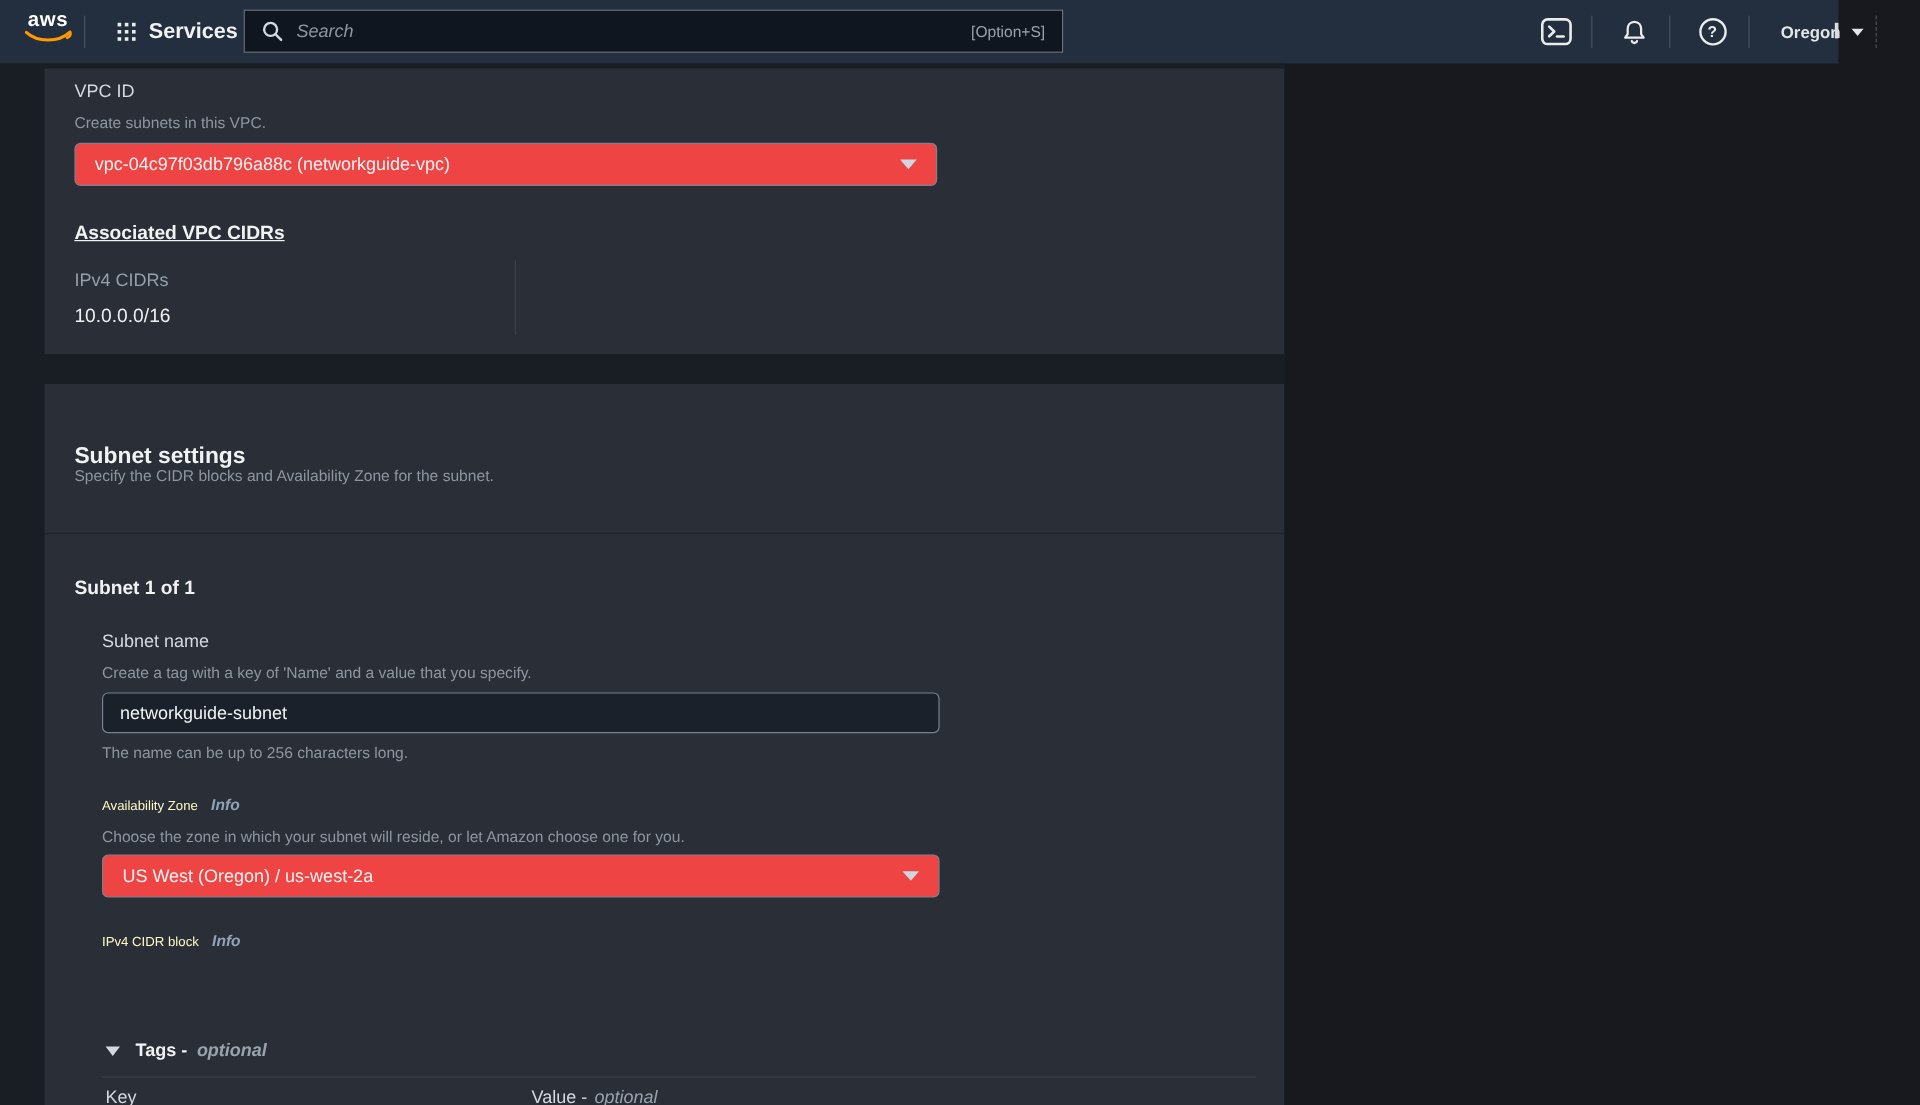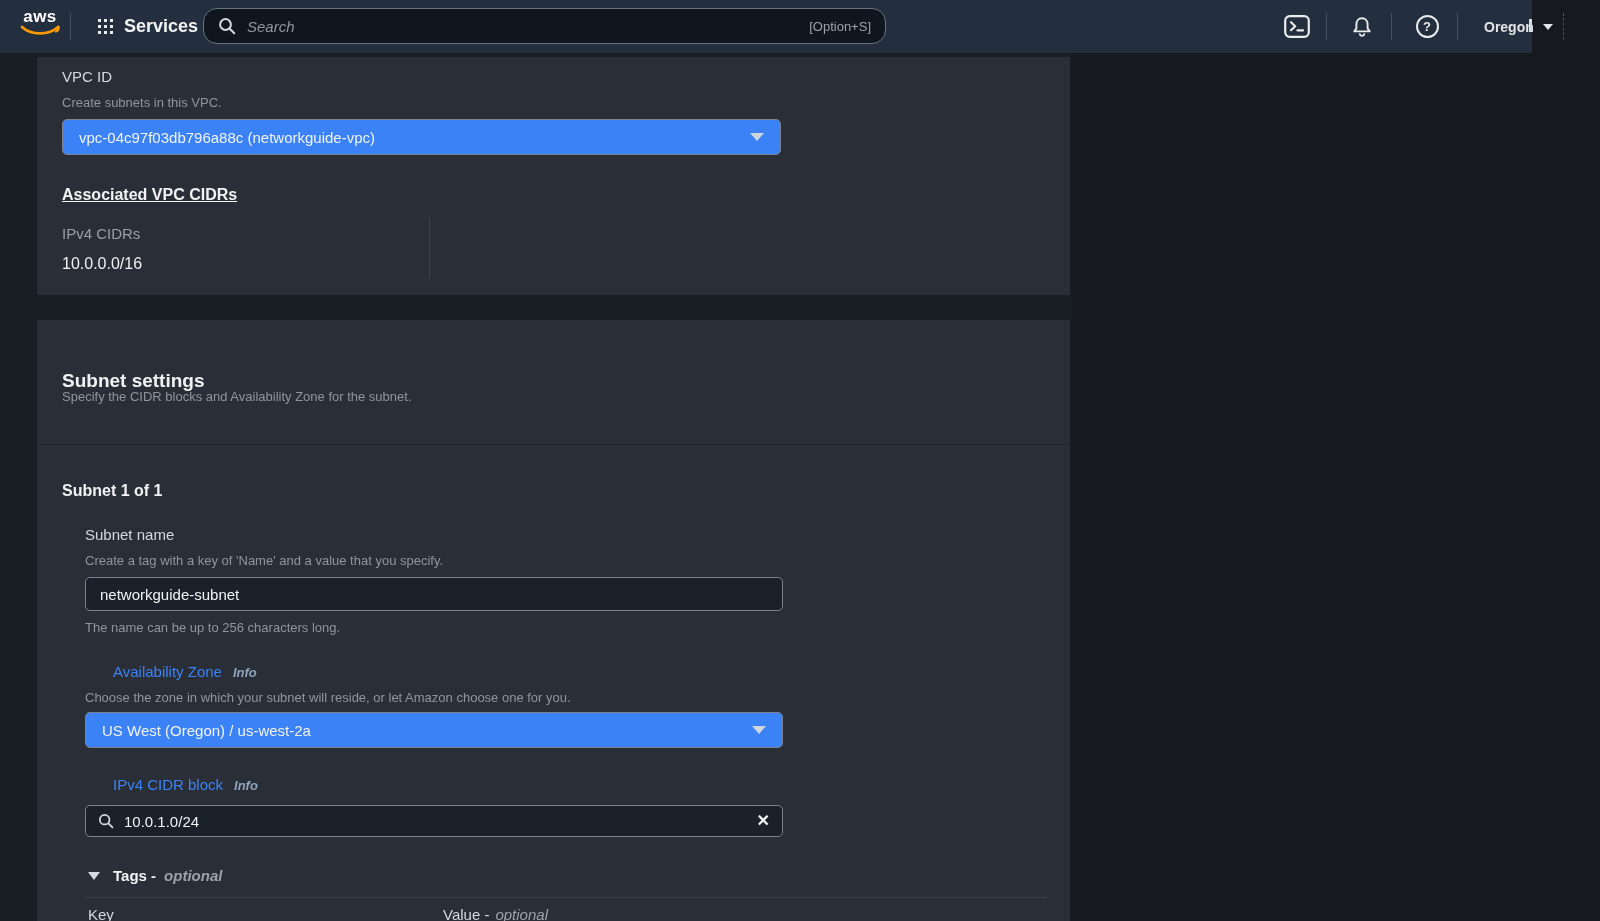--- a/index.html
+++ b/index.html
@@ -15,21 +15,21 @@
   .aws-logo{position:absolute;left:16px;top:8px;width:48px;height:38px;display:flex;flex-direction:column;align-items:center;cursor:pointer;}
   .aws-text{font-size:17px;font-weight:bold;color:#ffffff;line-height:1.1;letter-spacing:.5px;}
   .aws-smile{margin-top:-2px;}
   .nav-divider{position:absolute;top:13px;height:27px;width:1px;background:#46525f;}
   .nd1{left:70px}.nd2{left:1326px}.nd3{left:1391px}.nd4{left:1457px}
   .nd5{left:1563px;background:none;border-left:1px dashed #46525f;}
   .services-btn{position:absolute;left:92px;top:0;height:53px;display:flex;align-items:center;gap:11px;background:none;border:none;padding:0 6px;color:#f1f3f3;font-size:18px;font-weight:700;font-family:inherit;cursor:pointer;}
   .grid-icon{position:relative;width:15px;height:15px;}
   .grid-icon::before{content:"";position:absolute;left:0;top:0;width:3px;height:3px;background:#e9ebed;
     box-shadow:6px 0 0 #e9ebed,12px 0 0 #e9ebed,0 6px 0 #e9ebed,6px 6px 0 #e9ebed,12px 6px 0 #e9ebed,0 12px 0 #e9ebed,6px 12px 0 #e9ebed,12px 12px 0 #e9ebed;}
-  .nav-search{position:absolute;left:203px;top:8px;width:683px;height:36px;box-sizing:border-box;background:#0f161f;border:1px solid #69727e;border-radius:14px;display:flex;align-items:center;padding:0 14px;cursor:text;}
+  .nav-search{position:absolute;left:203px;top:8px;width:683px;height:36px;box-sizing:border-box;background:#0f161f;border:1px solid #69727e;border-radius:0;display:flex;align-items:center;padding:0 14px;cursor:text;}
   .search-ph{font-size:15px;font-style:italic;color:#8d96a0;margin-left:11px;flex:1;}
   .search-shortcut{font-size:13px;color:#9aa3ad;}
   .nav-icon-btn{position:absolute;top:0;height:53px;width:40px;background:none;border:none;display:flex;align-items:center;justify-content:center;cursor:pointer;padding:0;}
   .btn-cloudshell{left:1277px}
   .btn-bell{left:1342px}
   .btn-help{left:1407px}
   .help-circle{width:19px;height:19px;border:2px solid #e9ebed;border-radius:50%;color:#e9ebed;font-size:13px;font-weight:700;display:flex;align-items:center;justify-content:center;line-height:1;}
   .region-btn{position:absolute;left:1478px;top:0;height:53px;display:flex;align-items:center;gap:9px;background:none;border:none;color:#e2e6ea;font-size:14px;font-weight:700;font-family:inherit;cursor:pointer;}
   .caret-down{width:0;height:0;border-left:5px solid transparent;border-right:5px solid transparent;border-top:6px solid #e2e6ea;}
   .edge-partial{position:absolute;right:0;top:19px;width:3px;height:13px;background:#d9dde2;}
@@ -46,34 +46,34 @@
 
   
   .vpc-label{left:25px;top:11px;}
   .vpc-desc{left:25px;top:38px;}
   .vpc-select{left:25px;top:62px;width:719px;height:36px;}
   .cidrs-heading{left:25px;top:129px;text-decoration:underline;}
   .ipv4-cidrs-label{left:25px;top:168px;color:#95a0ab;}
   .ipv4-cidrs-value{position:absolute;left:25px;top:198px;font-size:16px;color:#eef0f2;}
   .col-divider{position:absolute;left:392px;top:160px;width:1px;height:62px;background:#3b414b;}
 
-  .select-box{position:absolute;box-sizing:border-box;background:#3b82f6;border:1px solid #79828e;border-radius:5px;display:flex;align-items:center;padding:0 16px;font-size:15px;color:#f1f3f3;cursor:pointer;}
+  .select-box{position:absolute;box-sizing:border-box;background:#ef4444;border:1px solid #79828e;border-radius:5px;display:flex;align-items:center;padding:0 16px;font-size:15px;color:#f1f3f3;cursor:pointer;}
   .select-caret{position:absolute;right:16px;top:50%;margin-top:-4px;width:0;height:0;border-left:7px solid transparent;border-right:7px solid transparent;border-top:8px solid #cfd6dd;}
 
   
   .ss-title{position:absolute;left:25px;top:34px;font-size:19px;font-weight:700;color:#f1f3f3;}
   .ss-subtitle{left:25px;top:69px;}
   .ss-divider{position:absolute;left:0;top:124px;width:1033px;height:1px;background:#1e222a;}
   .ss-counter{left:25px;top:162px;}
   .name-label{left:48px;top:206px;}
   .name-desc{left:48px;top:233px;}
   .name-input{position:absolute;left:48px;top:257px;width:698px;height:34px;box-sizing:border-box;background:#1b212b;border:1px solid #79828e;border-radius:5px;font-size:15px;color:#f1f3f3;padding:0 14px;font-family:inherit;outline:none;}
   .name-helper{left:48px;top:300px;}
   .az-row{position:absolute;left:48px;top:343px;display:flex;align-items:baseline;}
-  .row-label{font-size:15px;color:#3b82f6;margin-left:28px;}
+  .row-label{font-size:11px;color:#fef9c3;}
   .info-link{font-size:13px;font-weight:700;color:#8fa3bb;margin-left:11px;cursor:pointer;font-style:italic;}
   .az-desc{left:48px;top:370px;}
   .az-select{left:48px;top:392px;width:698px;height:36px;}
   .cidr-row{position:absolute;left:48px;top:456px;display:flex;align-items:baseline;}
   .cidr-box{position:absolute;left:48px;top:485px;width:698px;height:32px;box-sizing:border-box;background:#1b212b;border:1px solid #79828e;border-radius:5px;display:flex;align-items:center;padding:0 12px;gap:10px;}
   .cidr-input{flex:1;background:transparent;border:none;outline:none;font-size:15px;color:#f1f3f3;font-family:inherit;padding:0;}
   .clear-btn{background:none;border:none;color:#f1f3f3;font-size:16px;font-weight:700;cursor:pointer;padding:0;line-height:1;}
   .tags-row{position:absolute;left:51px;top:547px;display:flex;align-items:center;gap:13px;cursor:pointer;}
   .tags-caret{width:0;height:0;border-left:6px solid transparent;border-right:6px solid transparent;border-top:8px solid #d3d9df;}
   .tags-label{font-size:15px;font-weight:700;color:#f1f3f3;}
@@ -186,30 +186,20 @@
       <div class="field-desc az-desc">Choose the zone in which your subnet will reside, or let Amazon choose one for you.</div>
       <div class="select-box az-select">
         <span>US West (Oregon) / us-west-2a</span>
         <i class="select-caret"></i>
       </div>
 
       <div class="cidr-row">
         <span class="row-label">IPv4 CIDR block</span>
         <span class="info-link">Info</span>
       </div>
-      <div class="cidr-box">
-        <svg width="16" height="16" viewBox="0 0 18 18">
-          <circle cx="7.5" cy="7.5" r="5.4" fill="none" stroke="#d3d9df" stroke-width="2"></circle>
-          <line x1="11.7" y1="11.7" x2="16.3" y2="16.3" stroke="#d3d9df" stroke-width="2" stroke-linecap="round"></line>
-        </svg>
-        <input class="cidr-input" type="text" value="10.0.1.0/24" style="">
-        <button class="clear-btn">
-          <span>✕</span>
-        </button>
-      </div>
 
       <div class="tags-row">
         <i class="tags-caret"></i>
         <span class="tags-label">Tags -</span>
         <span class="tags-optional">optional</span>
       </div>
       <div class="tags-divider"></div>
       <div class="field-label key-header">Key</div>
       <div class="value-header">
         <span>Value -</span>

